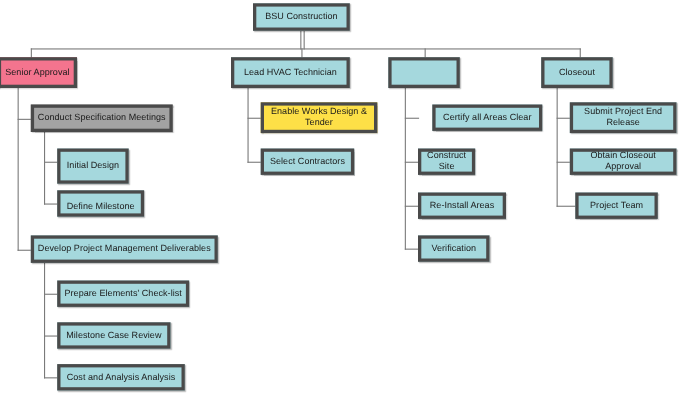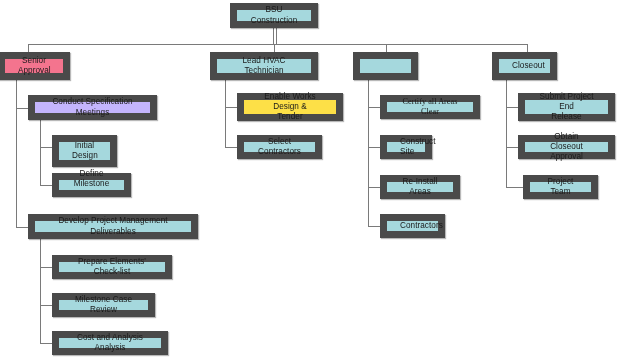--- a/index.html
+++ b/index.html
@@ -23,30 +23,30 @@
     position: absolute;
     background: #7a7a7a;
   }
   .conn.h { height: 1px; }
   .conn.v { width: 1px; }
 
   
   .node {
     position: absolute;
     box-sizing: border-box;
-    border: 7px solid #a16207;
+    border: 3px solid #a16207;
     background: #a5d8dd;
     color: #1a1a1a;
     font-size: 8.2px;
     line-height: 1.25;
     display: flex;
     align-items: center;
     justify-content: center;
     text-align: center;
-    padding: 1px 13px;
+    padding: 1px 2px;
     box-shadow: 1px 1px 1px rgba(0,0,0,0.28);
     letter-spacing: 0.05px;
     white-space: pre-line;
   }
   .node.root {
     background: #a5d8dd;
   }
   .node.highlight {
     background: #f4748e;
     border-color: #4a4a4a;
@@ -93,32 +93,32 @@
       <div class="conn h" style="left: 506px; top: 107px; width: 13px; background: rgb(122, 122, 122);"></div>
       <div class="conn h" style="left: 506px; top: 147px; width: 13px; background: rgb(122, 122, 122);"></div>
       <div class="conn h" style="left: 506px; top: 187px; width: 18px; background: rgb(122, 122, 122);"></div>
     </div>
   <div id="node-layer">
       <div class="node root" style="left: 230px; top: 3px; width: 88px; height: 25px; background: rgb(165, 216, 221); border-color: rgb(74, 74, 74); color: rgb(26, 26, 26);"><span class="label">BSU Construction</span></div>
       <div class="node highlight" style="left: -2px; top: 52px; width: 72px; height: 28px; background: rgb(244, 116, 142); border-color: rgb(74, 74, 74); color: rgb(26, 26, 26);"><span class="label">Senior Approval</span></div>
       <div class="node normal" style="left: 210px; top: 52px; width: 108px; height: 28px; background: rgb(165, 216, 221); border-color: rgb(74, 74, 74); color: rgb(26, 26, 26);"><span class="label">Lead HVAC Technician</span></div>
       <div class="node empty" style="left: 353px; top: 52px; width: 65px; height: 28px; background: rgb(165, 216, 221); border-color: rgb(74, 74, 74); color: rgb(26, 26, 26);"><span class="label"></span></div>
       <div class="node normal" style="left: 492px; top: 52px; width: 65px; height: 28px; background: rgb(165, 216, 221); border-color: rgb(74, 74, 74); color: rgb(26, 26, 26);"><span class="label">Closeout</span></div>
-      <div class="node normal" style="left: 28px; top: 95px; width: 129px; height: 25px; background: #c4b5fd; border-color: rgb(74, 74, 74); color: rgb(26, 26, 26);"><span class="label">Conduct Specification Meetings</span></div>
+      <div class="node normal" style="left: 28px; top: 95px; width: 129px; height: 25px; background: #a3a3a3; border-color: rgb(74, 74, 74); color: rgb(26, 26, 26);"><span class="label">Conduct Specification Meetings</span></div>
       <div class="node normal" style="left: 52px; top: 135px; width: 65px; height: 32px; background: rgb(165, 216, 221); border-color: rgb(74, 74, 74); color: rgb(26, 26, 26);"><span class="label">Initial Design</span></div>
       <div class="node normal" style="left: 52px; top: 173px; width: 79px; height: 24px; background: rgb(165, 216, 221); border-color: rgb(74, 74, 74); color: rgb(26, 26, 26); align-items: flex-end;"><span class="label">Define Milestone</span></div>
       <div class="node normal" style="left: 28px; top: 214px; width: 170px; height: 25px; background: rgb(165, 216, 221); border-color: rgb(74, 74, 74); color: rgb(26, 26, 26);"><span class="label">Develop Project Management Deliverables</span></div>
       <div class="node normal" style="left: 52px; top: 255px; width: 120px; height: 24px; background: rgb(165, 216, 221); border-color: rgb(74, 74, 74); color: rgb(26, 26, 26);"><span class="label">Prepare Elements' Check-list</span></div>
       <div class="node normal" style="left: 52px; top: 293px; width: 103px; height: 24px; background: rgb(165, 216, 221); border-color: rgb(74, 74, 74); color: rgb(26, 26, 26);"><span class="label">Milestone Case Review</span></div>
       <div class="node normal" style="left: 52px; top: 331px; width: 116px; height: 24px; background: rgb(165, 216, 221); border-color: rgb(74, 74, 74); color: rgb(26, 26, 26);"><span class="label">Cost and Analysis Analysis</span></div>
       <div class="node normal" style="left: 237px; top: 93px; width: 106px; height: 28px; background: #fde047; border-color: rgb(74, 74, 74); color: rgb(26, 26, 26);"><span class="label">Enable Works Design &amp;
 Tender</span></div>
       <div class="node normal" style="left: 237px; top: 135px; width: 85px; height: 24px; background: rgb(165, 216, 221); border-color: rgb(74, 74, 74); color: rgb(26, 26, 26);"><span class="label">Select Contractors</span></div>
-      <div class="node normal" style="left: 380px; top: 95px; width: 100px; height: 24px; background: rgb(165, 216, 221); border-color: rgb(74, 74, 74); color: rgb(26, 26, 26); font-family: Liberation Serif, serif;"><span class="label">Certify all Areas Clear</span></div>
+      <div class="node normal" style="left: 393px; top: 95px; width: 100px; height: 24px; background: rgb(165, 216, 221); border-color: rgb(74, 74, 74); color: rgb(26, 26, 26);"><span class="label">Certify all Areas Clear</span></div>
       <div class="node normal" style="left: 380px; top: 135px; width: 52px; height: 24px; background: rgb(165, 216, 221); border-color: rgb(74, 74, 74); color: rgb(26, 26, 26);"><span class="label">Construct Site</span></div>
       <div class="node normal" style="left: 380px; top: 175px; width: 80px; height: 24px; background: rgb(165, 216, 221); border-color: rgb(74, 74, 74); color: rgb(26, 26, 26);"><span class="label">Re-Install Areas</span></div>
-      <div class="node normal" style="left: 380px; top: 214px; width: 65px; height: 24px; background: rgb(165, 216, 221); border-color: rgb(74, 74, 74); color: rgb(26, 26, 26);"><span class="label">Contractors</span></div>
+      <div class="node normal" style="left: 380px; top: 214px; width: 65px; height: 24px; background: rgb(165, 216, 221); border-color: rgb(74, 74, 74); color: rgb(26, 26, 26);"><span class="label">Verification</span></div>
       <div class="node normal" style="left: 518px; top: 93px; width: 97px; height: 28px; background: rgb(165, 216, 221); border-color: rgb(74, 74, 74); color: rgb(26, 26, 26);"><span class="label">Submit Project End
 Release</span></div>
       <div class="node normal" style="left: 518px; top: 135px; width: 97px; height: 24px; background: rgb(165, 216, 221); border-color: rgb(74, 74, 74); color: rgb(26, 26, 26);"><span class="label">Obtain Closeout Approval</span></div>
       <div class="node normal" style="left: 523px; top: 175px; width: 75px; height: 24px; background: rgb(165, 216, 221); border-color: rgb(74, 74, 74); color: rgb(26, 26, 26);"><span class="label">Project Team</span></div>
     </div>
 </div>
 
 </body></html>

